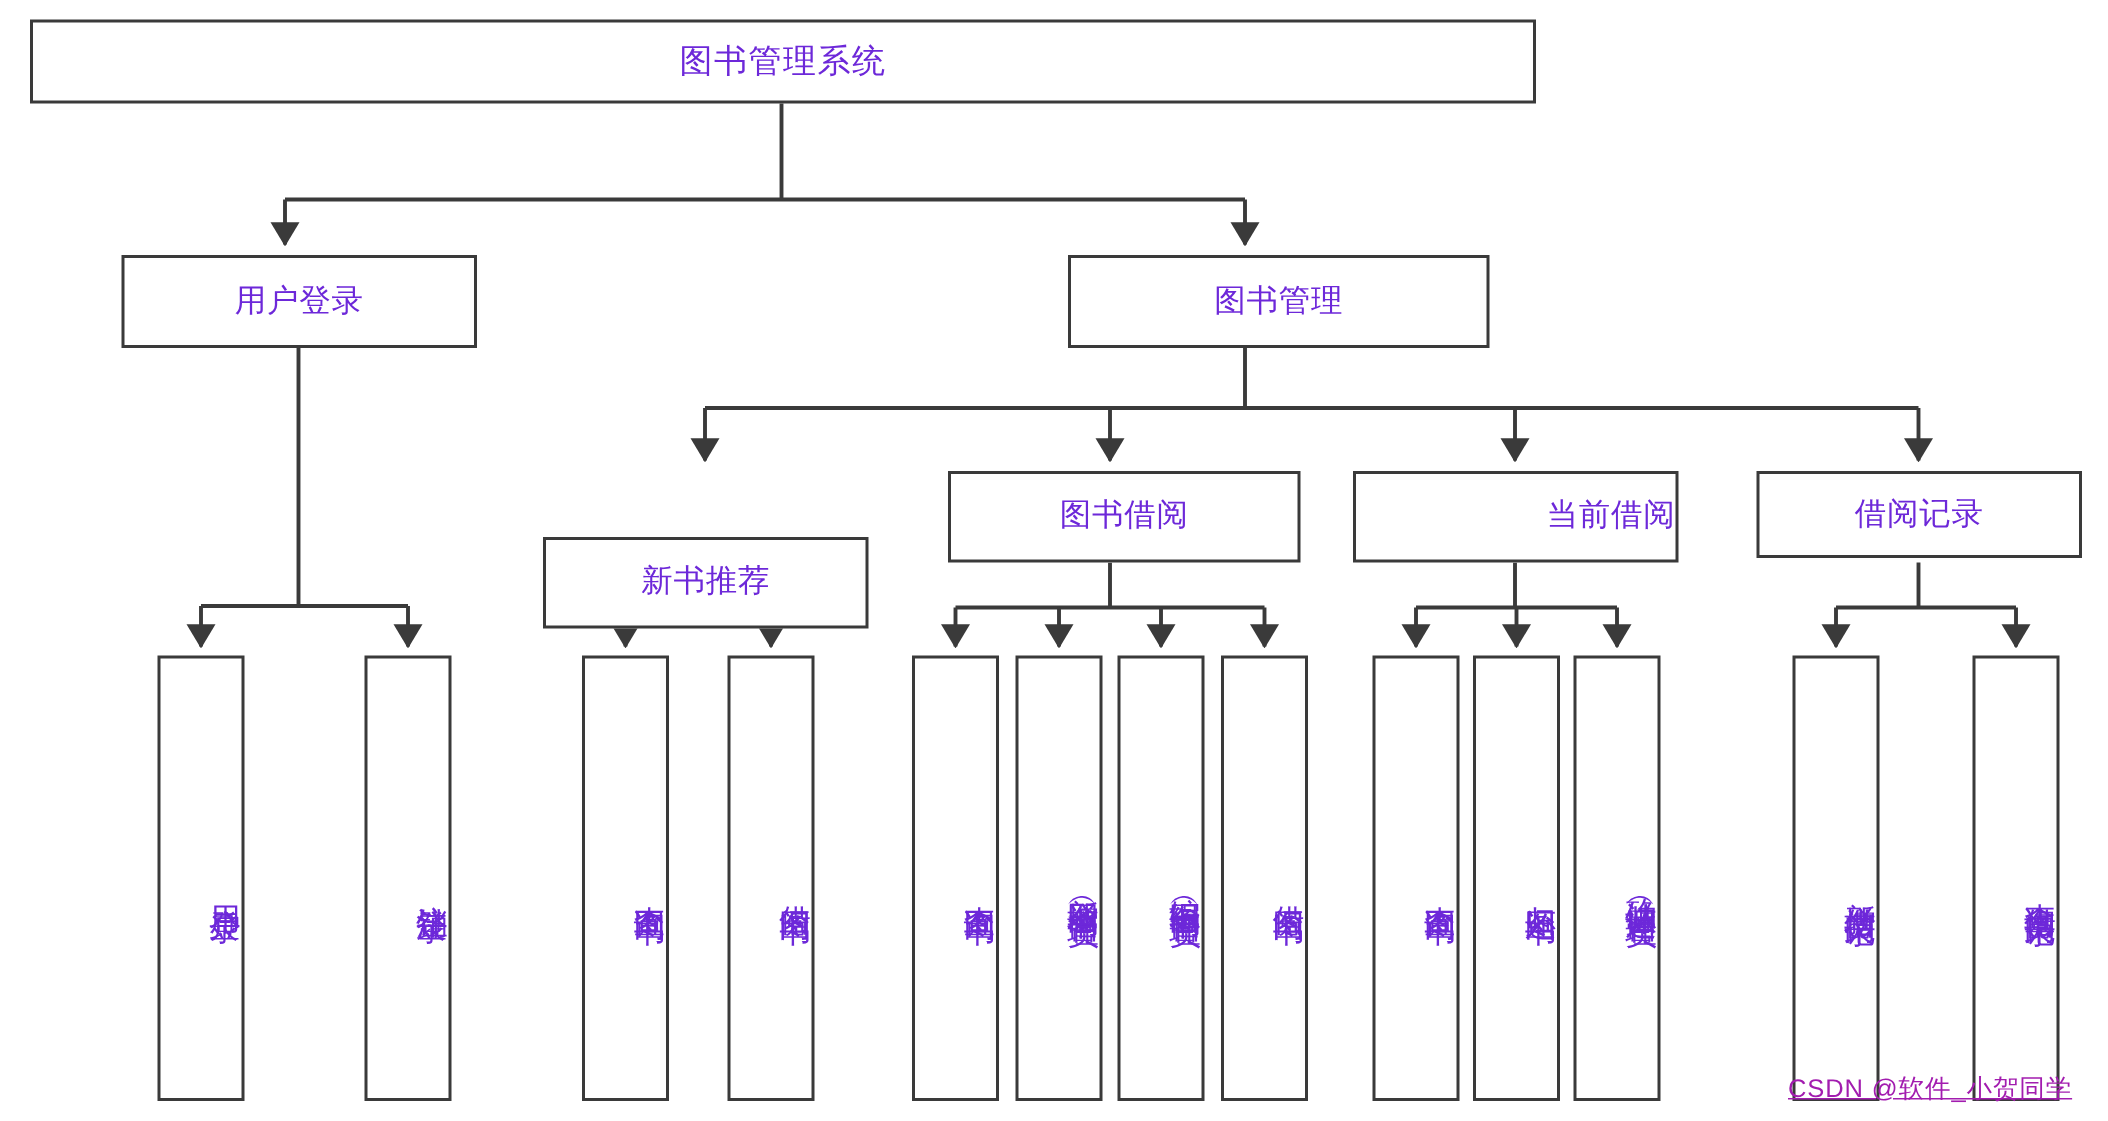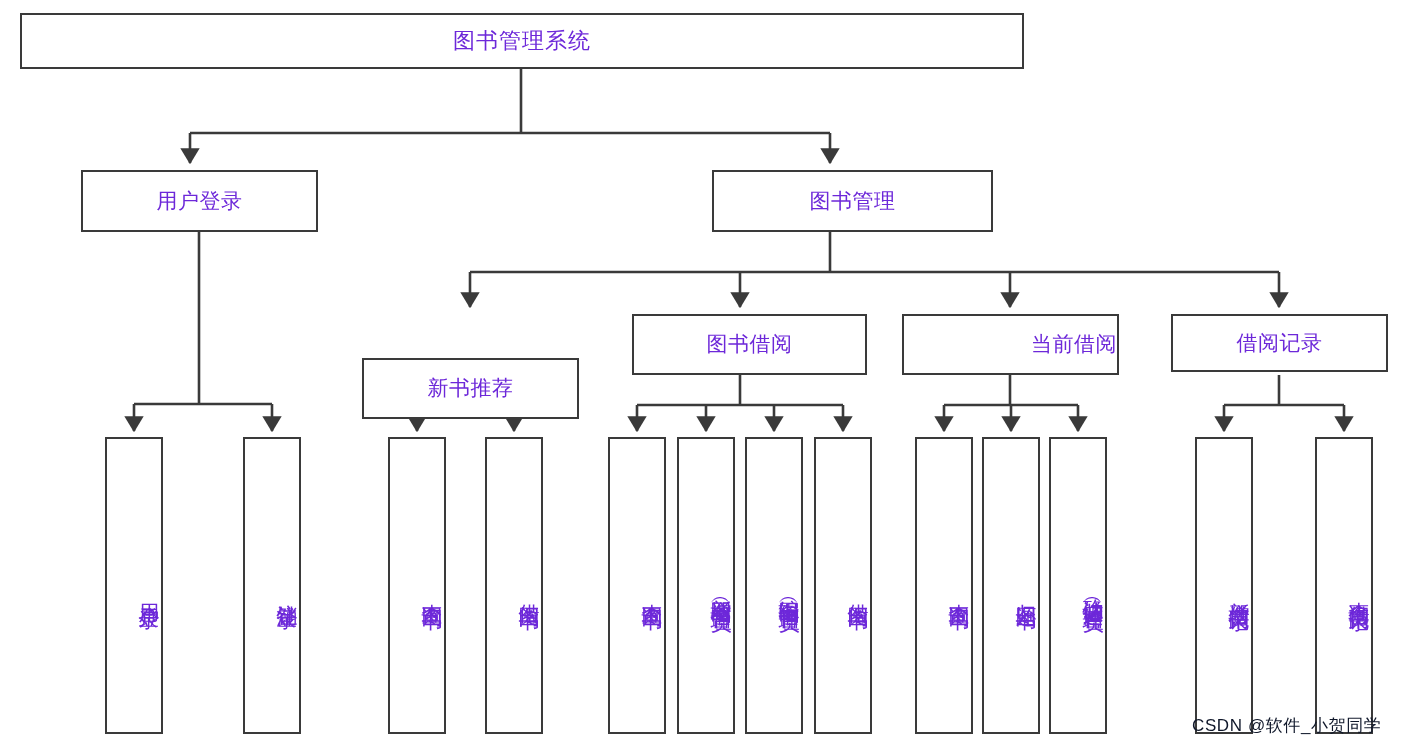--- a/index.html
+++ b/index.html
@@ -56,24 +56,25 @@
     justify-content: center;
   }
   .node-v .vtext {
     writing-mode: vertical-rl;
     text-orientation: upright;
     white-space: nowrap;
   }
   .watermark {
     position: absolute;
     font-size: 17px;
-    color: #0f172a;
+    color: #a21caf;
     letter-spacing: 0.6px;
     white-space: nowrap;
     user-select: none;
+    text-decoration: underline;
   }
 </style>
 </head>
 <body>
 
 <div id="canvas">
 
   <svg id="edges" viewBox="0 0 1405 747" width="1405" height="747" xmlns="http://www.w3.org/2000/svg">
     <defs>
       <marker id="arrow" viewBox="0 0 10 12" refX="9.2" refY="6" markerWidth="6.2" markerHeight="7.6" orient="auto-start-reverse">

